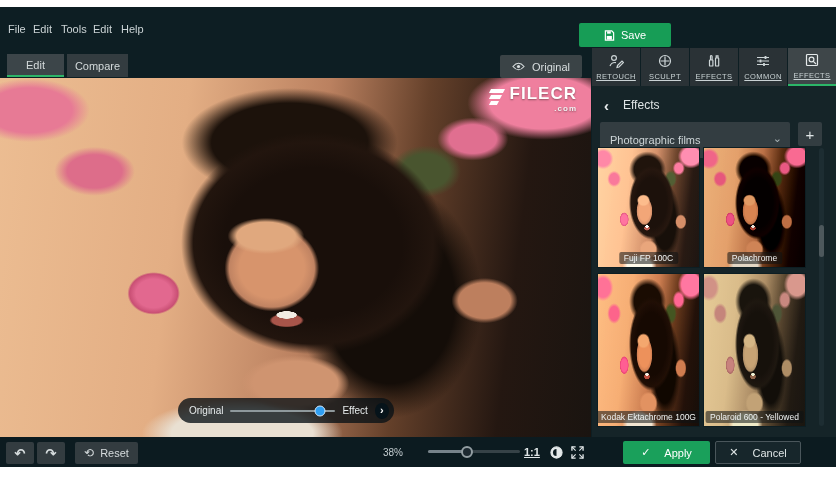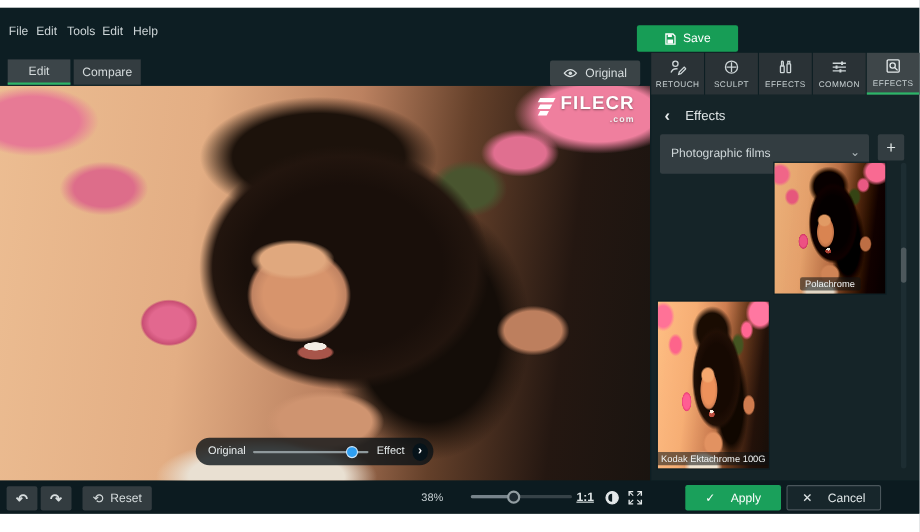--- a/index.html
+++ b/index.html
@@ -59,21 +59,21 @@
   .blend-track { position:relative; width:118px; height:2px; background:#8f999c; border-radius:1px; }
   .blend-knob { position:absolute; left:85%; top:50%; transform:translate(-50%,-50%); width:11px; height:11px;
                 border-radius:50%; background:#2f9ff2; border:1px solid #cfe7fb; }
   .blend-arrow { width:16px; height:16px; border-radius:50%; background:#06131a; color:#fff; font-size:11px; font-weight:bold;
                  display:flex; align-items:center; justify-content:center; line-height:1; }
 
   
   .panel { position:absolute; left:592px; top:41px; width:244px; height:389px; background:#152428; }
   .ptabs { position:absolute; left:0; top:0; width:244px; height:38px; display:flex; gap:1px; background:#0d1e23; }
   .ptab { flex:1; background:#2a3236; display:flex; flex-direction:column; align-items:center; justify-content:center; gap:3px; }
-  .ptab .plabel { font-size:7.5px; letter-spacing:.4px; color:#c9d2d4; }
+  .ptab .plabel { font-size:7.5px; letter-spacing:.4px; color:#c9d2d4;text-decoration:underline; }
   .ptab.active { background:#3e4649; border-bottom:2px solid #2cb568; }
   .phead { position:absolute; left:0; top:45px; width:244px; height:24px; display:flex; align-items:center; gap:14px; padding-left:12px; }
   .phead .back { color:#e8eced; font-size:15px; font-weight:bold; line-height:1; }
   .phead .ptitle { color:#dfe5e6; font-size:12px; }
   .dropdown { position:absolute; left:8px; top:74px; width:190px; height:36px; background:#333d41; border-radius:2px;
               display:flex; align-items:center; justify-content:space-between; padding:0 8px 0 10px; color:#ced6d8; font-size:11px; }
   .dropdown .caret { font-size:11px; color:#aab4b6; margin-top:-4px; }
   .add-btn { position:absolute; left:206px; top:74px; width:24px; height:24px; background:#333d41; border-radius:2px;
              color:#dfe5e6; font-size:15px; display:flex; align-items:center; justify-content:center; }
   .thumb { position:absolute; width:103px; overflow:hidden; border:1px solid #0d1e23; }
@@ -231,27 +231,35 @@
         <span class="back">‹</span>
         <span class="ptitle">Effects</span>
       </div>
 
       <div class="dropdown">
         <span>Photographic films</span>
         <span class="caret">⌄</span>
       </div>
       <div class="add-btn">+</div>
 
+      <div class="thumb t0">
+        <div class="photo"></div>
+        <span class="thumb-label">Fuji FP 100C</span>
+      </div>
       <div class="thumb t1">
         <div class="photo"></div>
         <span class="thumb-label">Polachrome</span>
       </div>
       <div class="thumb t2">
         <div class="photo"></div>
         <span class="thumb-label">Kodak Ektachrome 100G</span>
+      </div>
+      <div class="thumb t3">
+        <div class="photo"></div>
+        <span class="thumb-label">Polaroid 600 - Yellowed</span>
       </div>
 
       <div class="pscroll">
         <div class="pscroll-thumb"></div>
       </div>
     </div>
 
     <div class="toolbar">
       <div class="tb-btn undo">
         <span style="font-weight:bold">↶</span>

